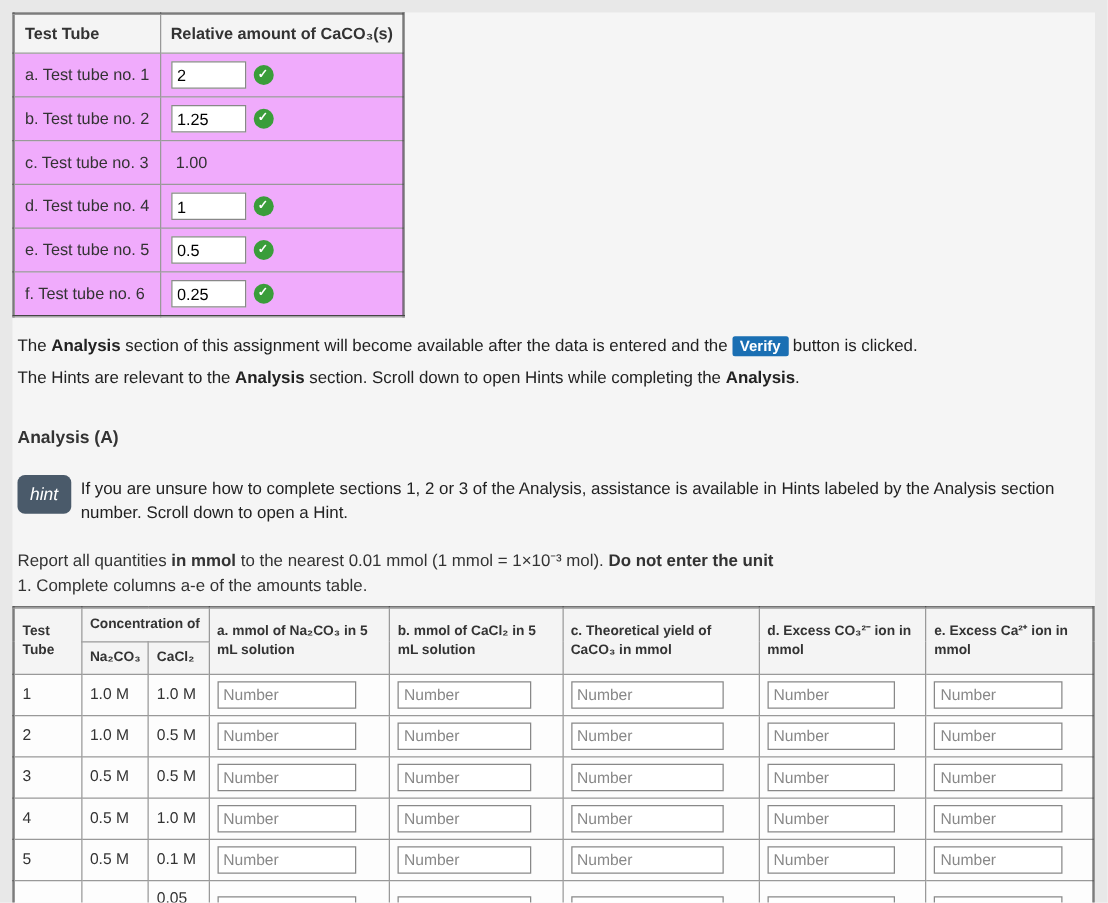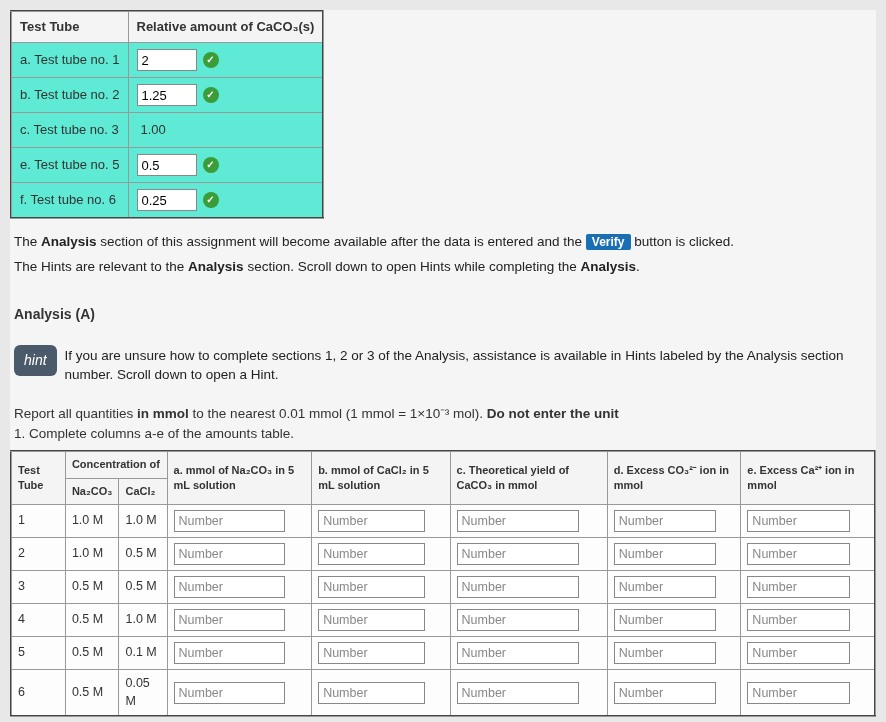--- a/index.html
+++ b/index.html
@@ -23,21 +23,21 @@
     border-collapse: collapse;
     border: 2px outset #999;
     background: #fff;
   }
   table.data-table th, table.data-table td {
     border: 1px inset #999;
     padding: 6px 8px;
     font-size: 13px;
     text-align: left;
     vertical-align: middle;
-    background: #5eead4;
+    background: #f0abfc;
   }
   table.data-table th {
     font-weight: bold;
     background: #f4f4f4;
   }
   .input-cell {
     display: flex;
     align-items: center;
     gap: 6px;
   }
@@ -170,20 +170,29 @@
           <td>
             <div class="input-cell">
               <input class="num-input" value="1.25" style="">
               <span class="check-icon">✓</span>
             </div>
           </td>
         </tr>
         <tr>
           <td>c. Test tube no. 3</td>
           <td style="text-align: left;"><span class="answer-val">1.00</span></td>
+        </tr>
+        <tr>
+          <td>d. Test tube no. 4</td>
+          <td>
+            <div class="input-cell">
+              <input class="num-input" value="1" style="">
+              <span class="check-icon">✓</span>
+            </div>
+          </td>
         </tr>
         <tr>
           <td>e. Test tube no. 5</td>
           <td>
             <div class="input-cell">
               <input class="num-input" value="0.5" style="">
               <span class="check-icon">✓</span>
             </div>
           </td>
         </tr>

